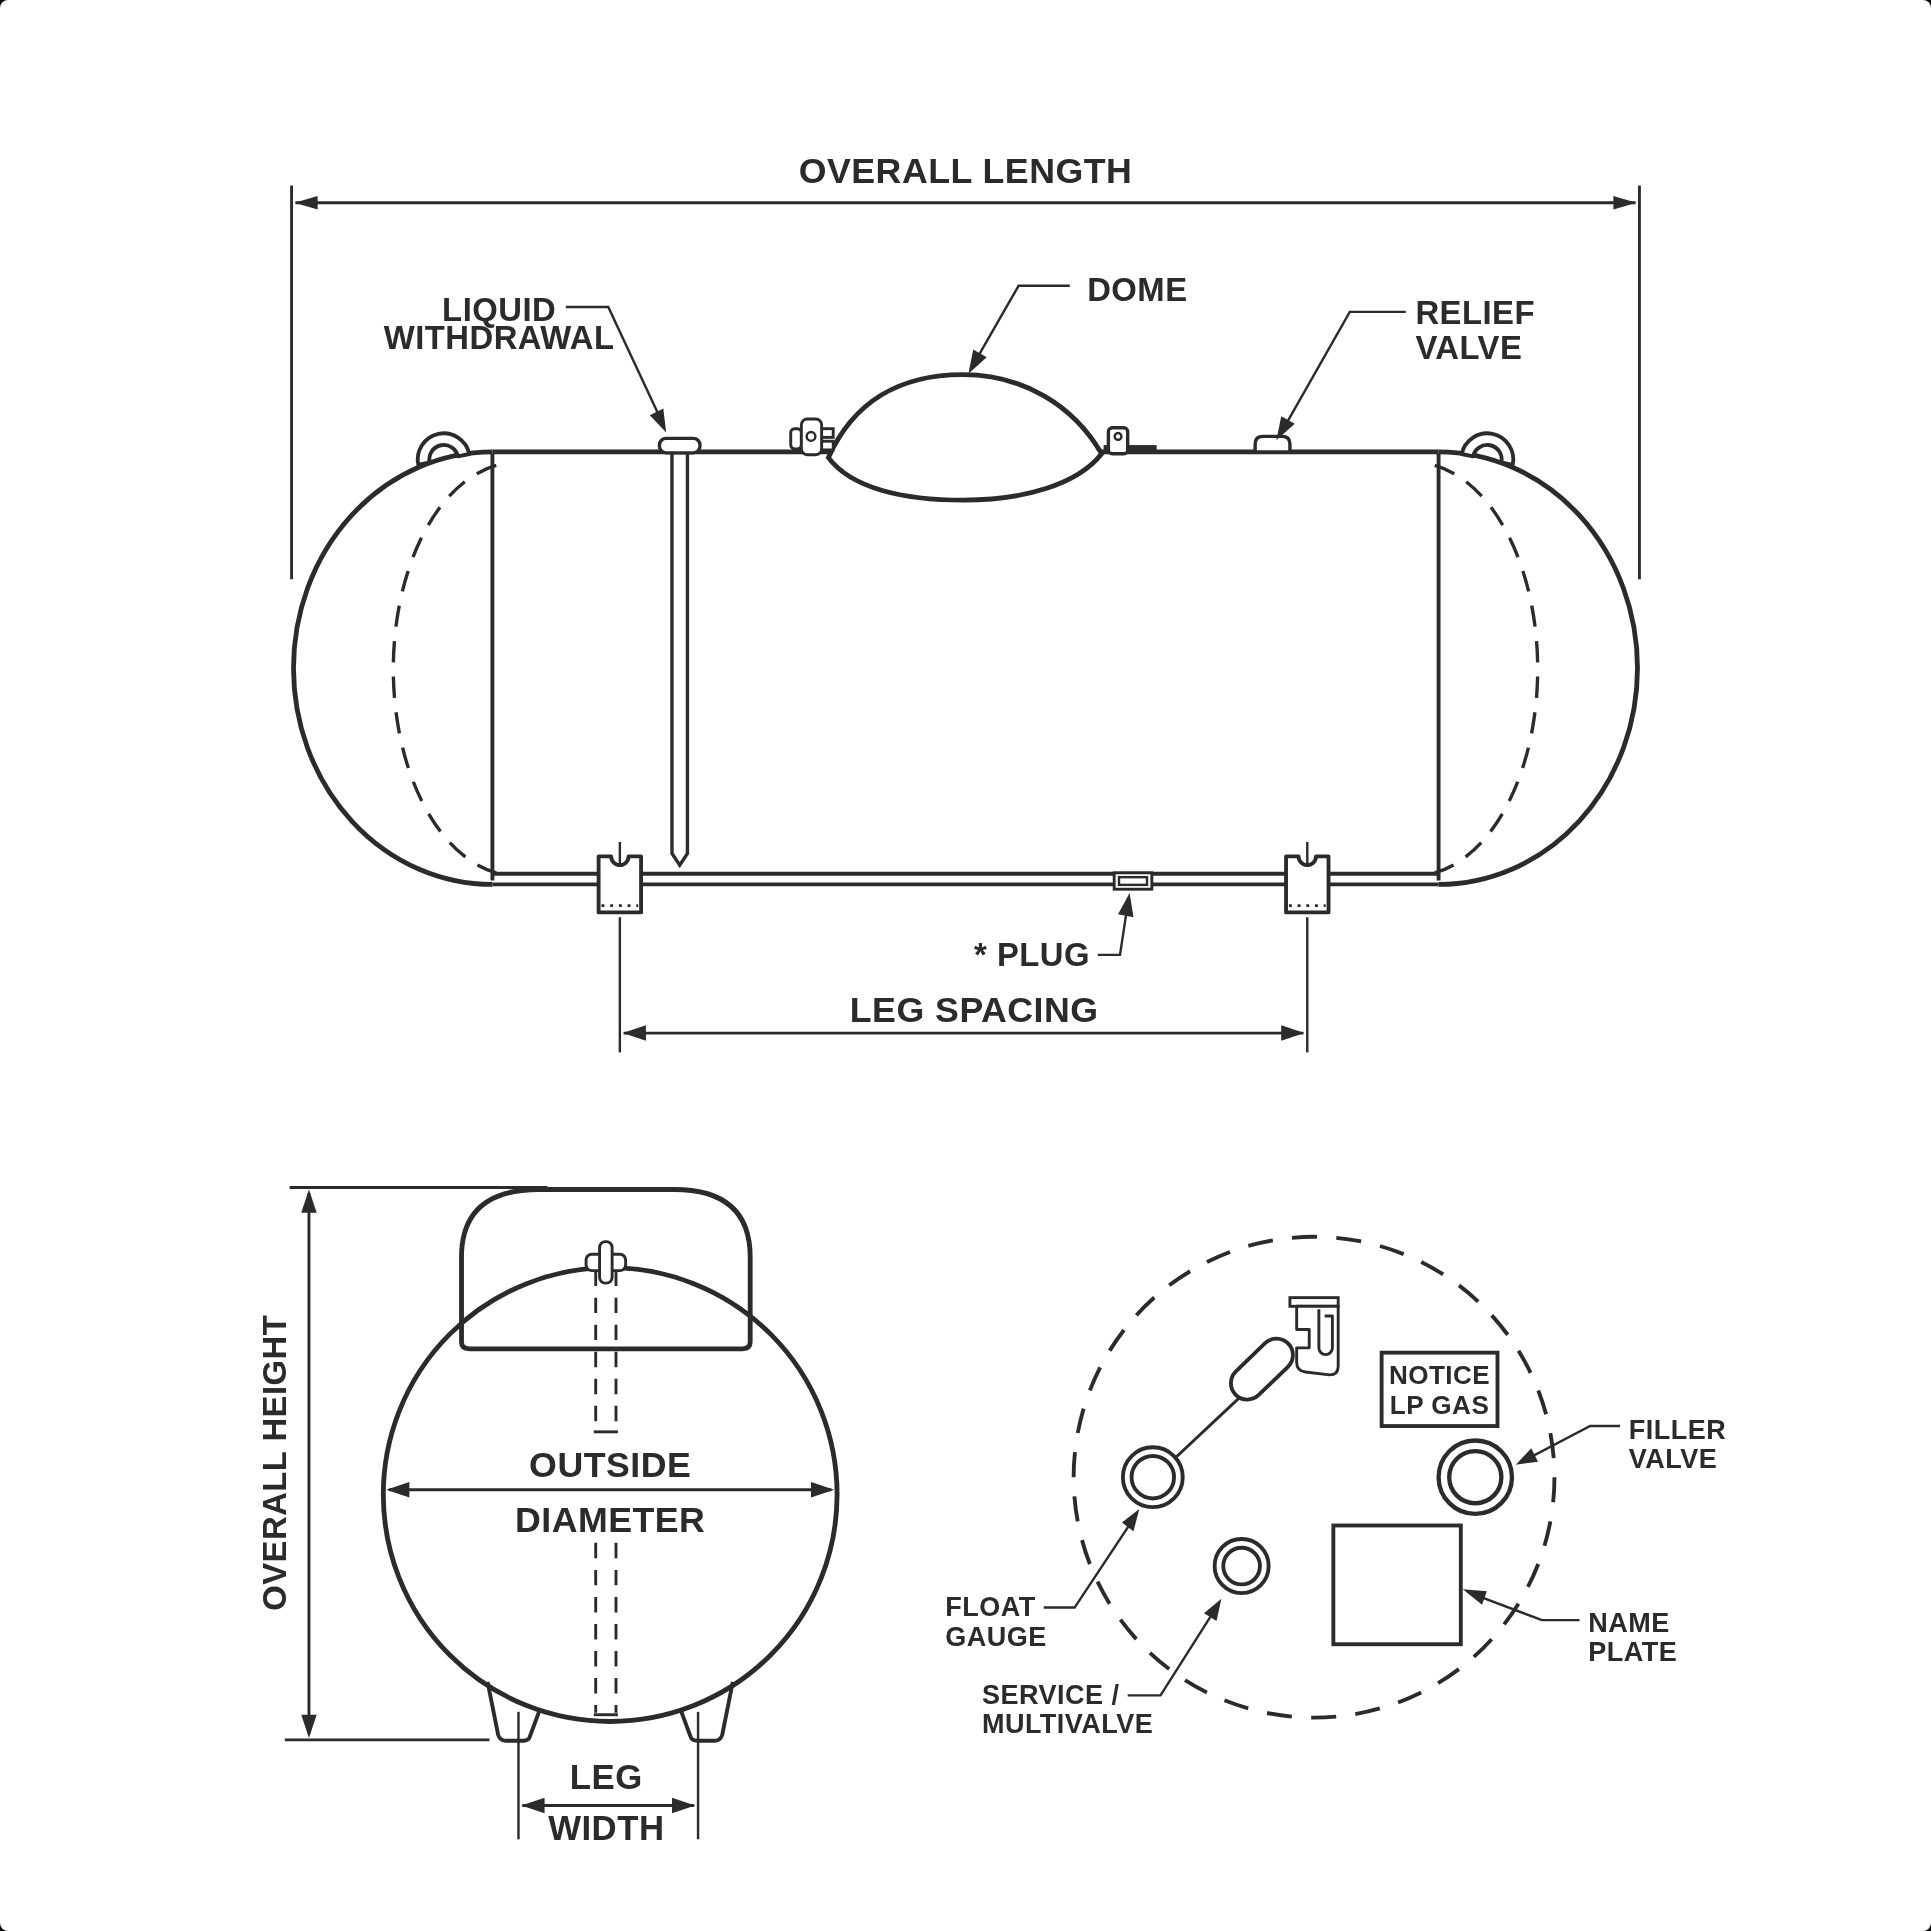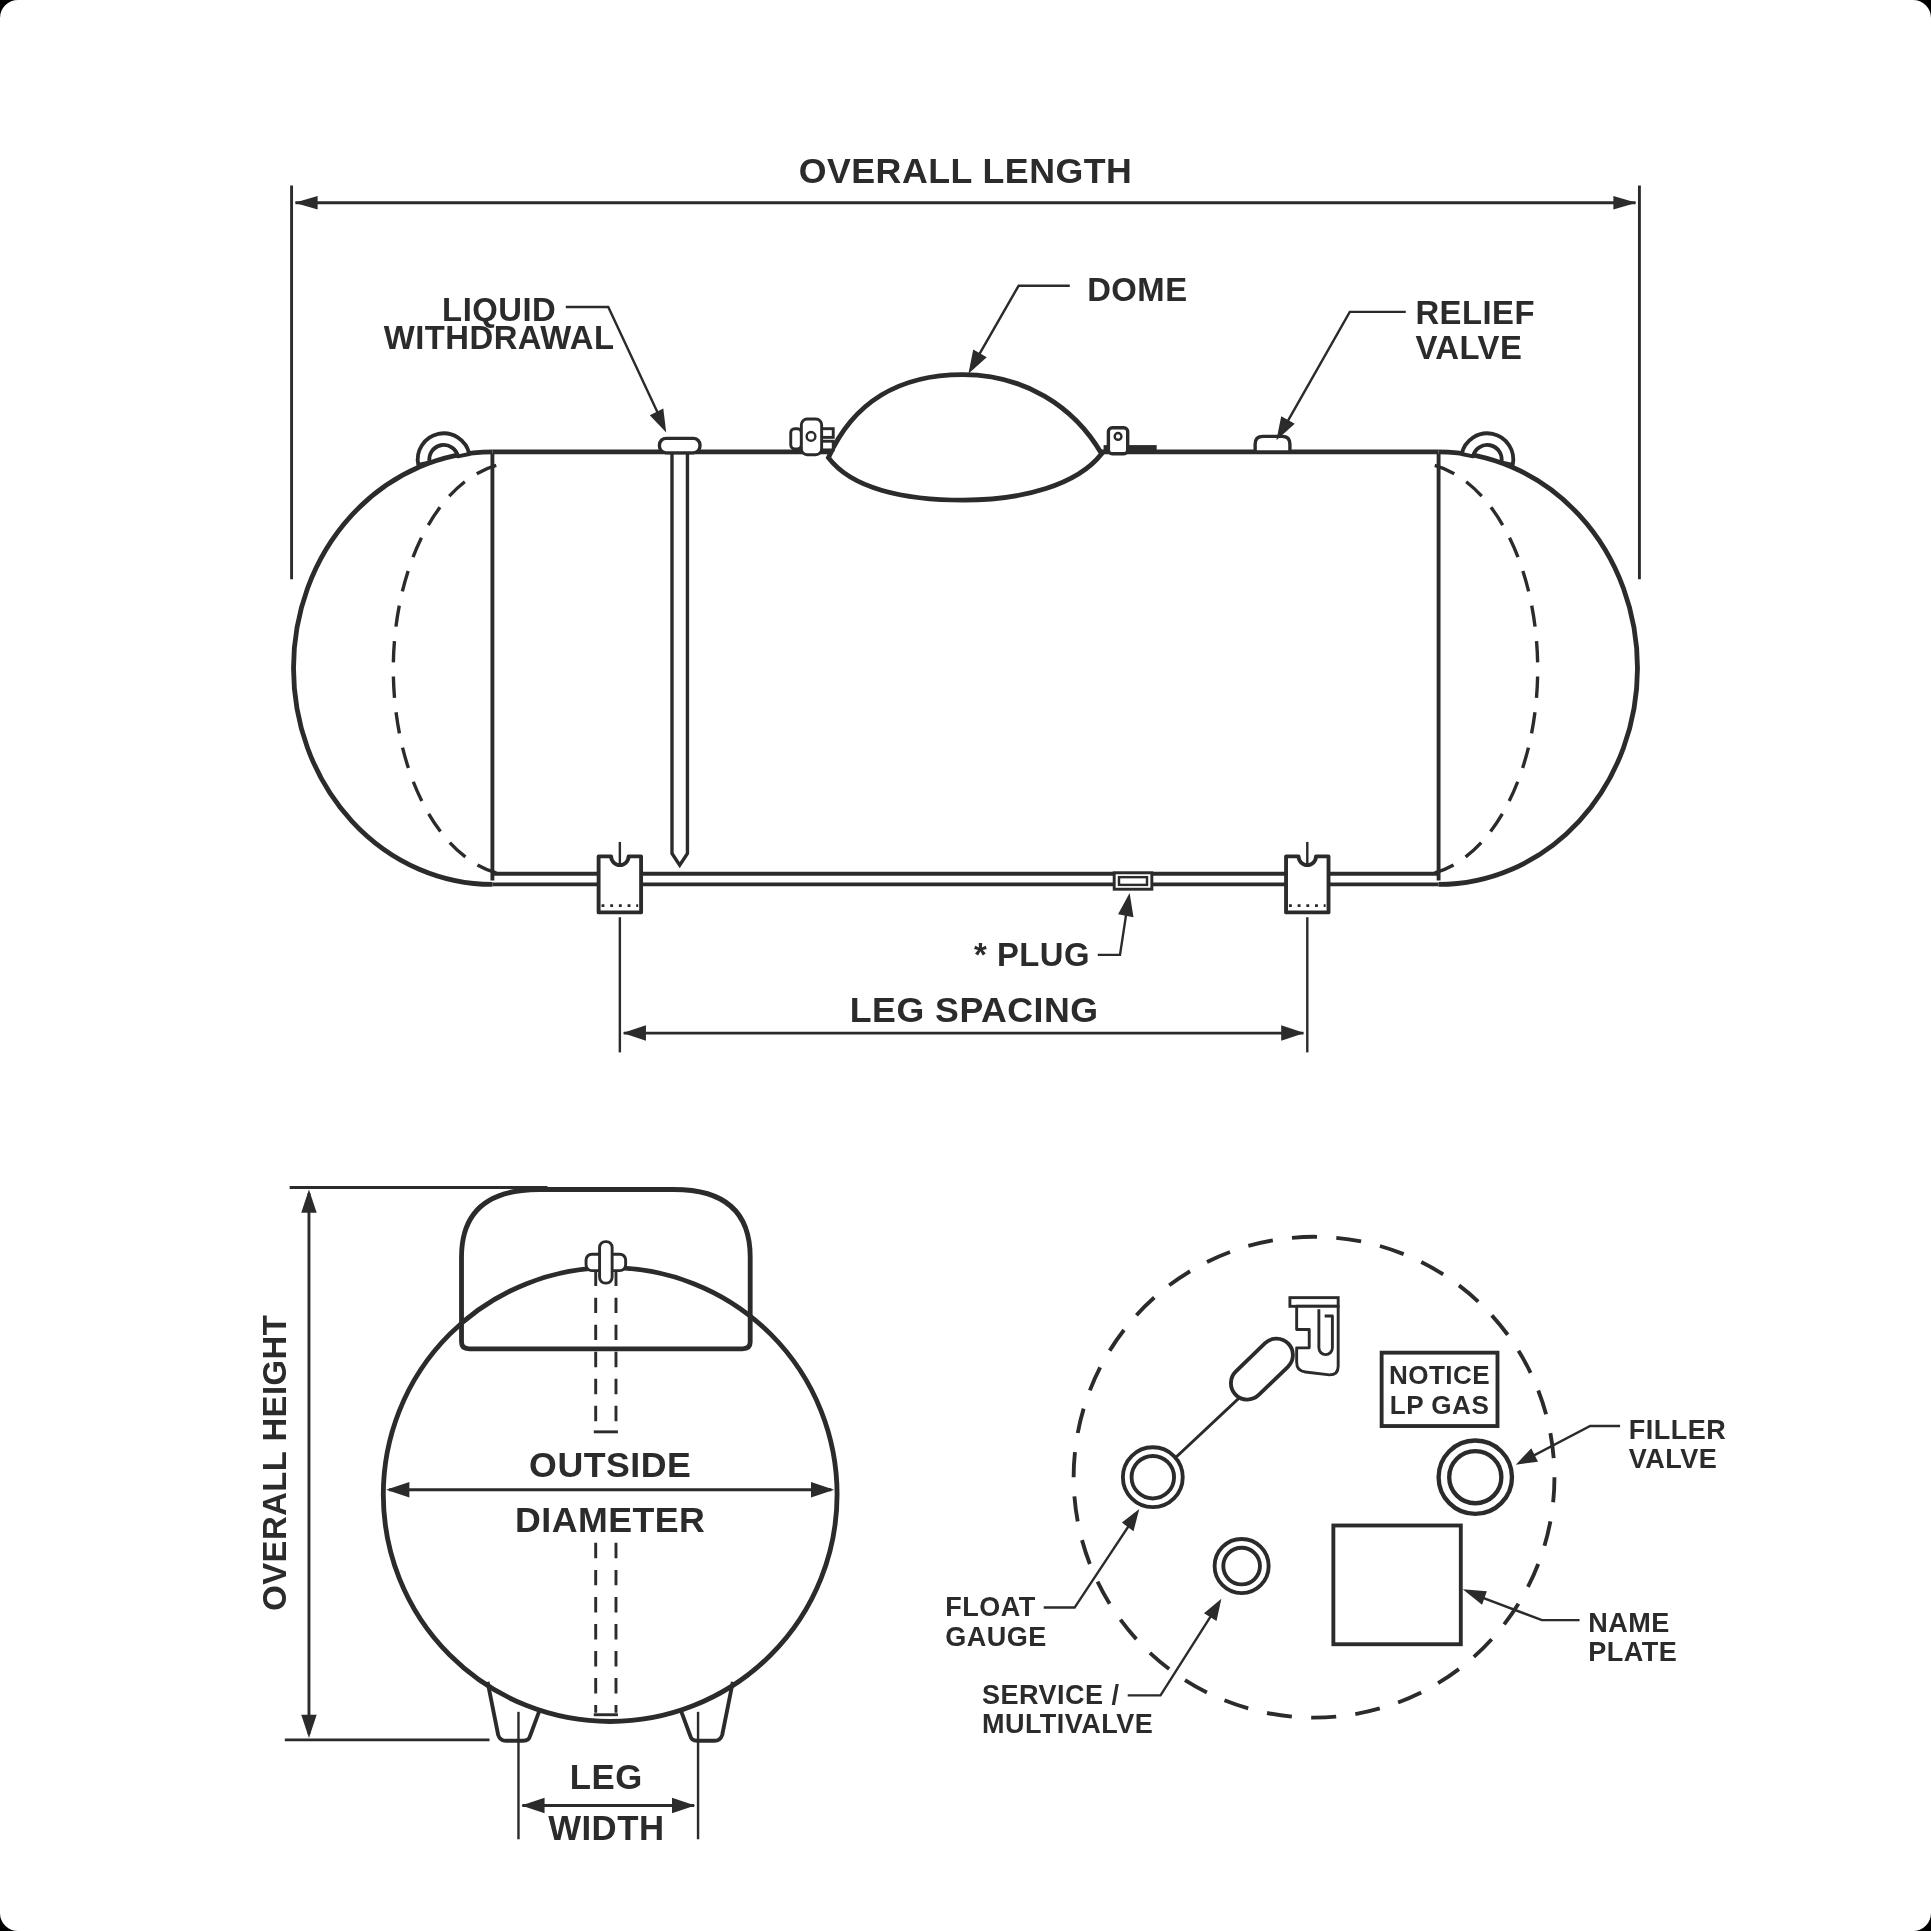--- a/index.html
+++ b/index.html
@@ -1,16 +1,16 @@
 <!DOCTYPE html>
 <html><head>
 <meta charset="utf-8">
 <style>
   html,body{margin:0;padding:0;background:#000;}
-  .card{width:1931px;height:1931px;background:#fff;border-radius:18px;overflow:hidden;position:relative;}
+  .card{width:1931px;height:1931px;background:#fff;border-radius:8px;overflow:hidden;position:relative;}
   svg{display:block;width:1931px;height:1931px;}
   text{font-family:"Liberation Sans",sans-serif;font-weight:600;fill:#2b2b2b;letter-spacing:0.5px;}
   .t38{font-size:37px;} .t36{font-size:36px;} .t34{font-size:34px;} .t28{font-size:28px;} .t27{font-size:27px;}
   .ln{stroke:#2b2b2b;fill:none;stroke-linecap:butt;}
   .w5{stroke-width:5;} .w4{stroke-width:4;} .w35{stroke-width:3.5;} .w3{stroke-width:3;} .w25{stroke-width:2.5;}
   .wf{fill:#ffffff;} .nf{fill:none;} .if{fill:#2b2b2b;stroke:none;}
   .rj{stroke-linejoin:round;}
 </style>
 </head>
 <body>

